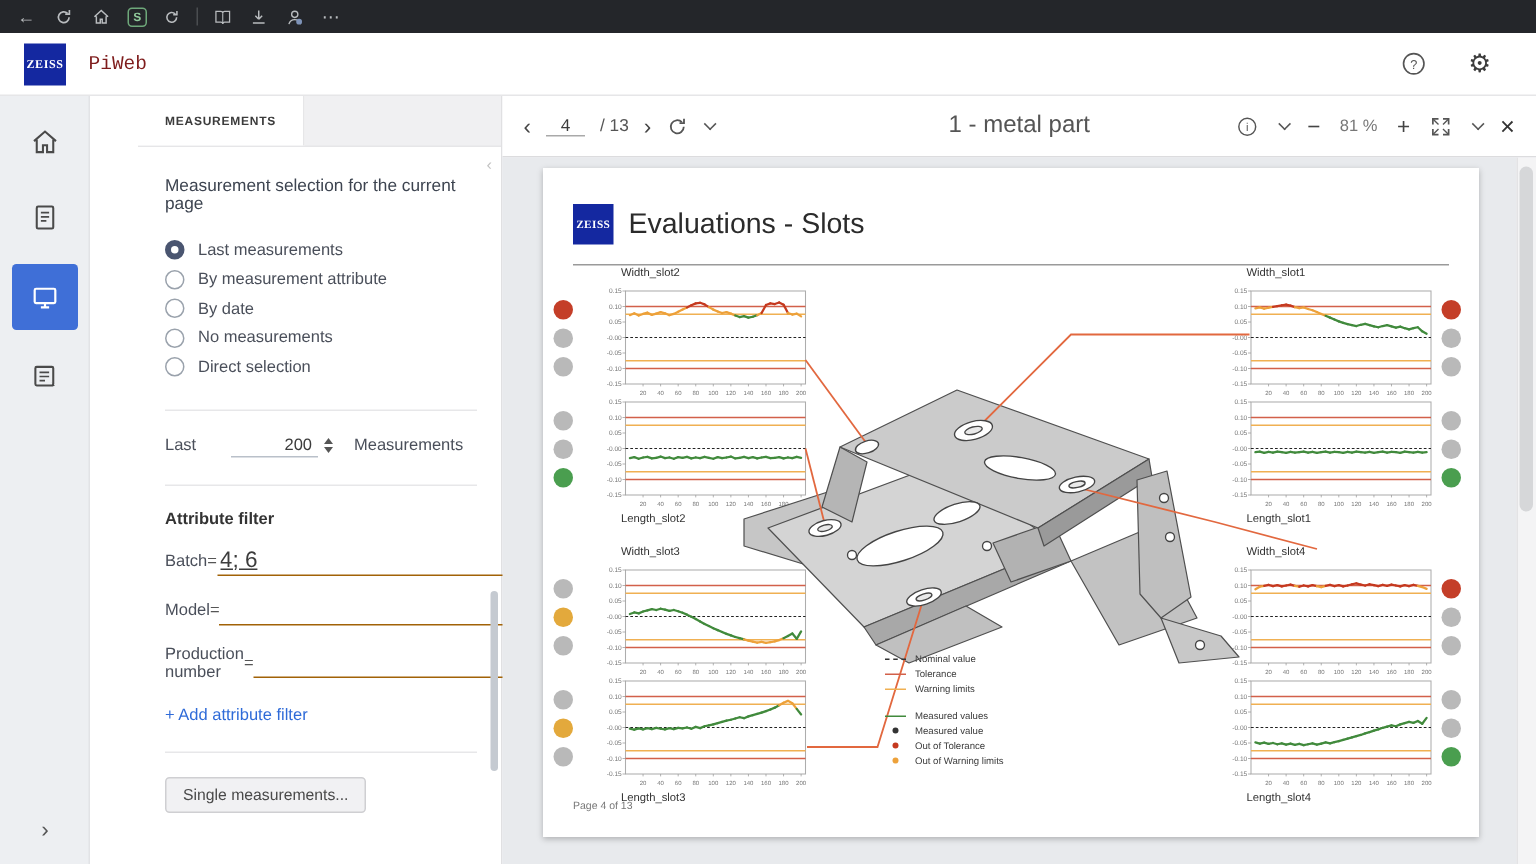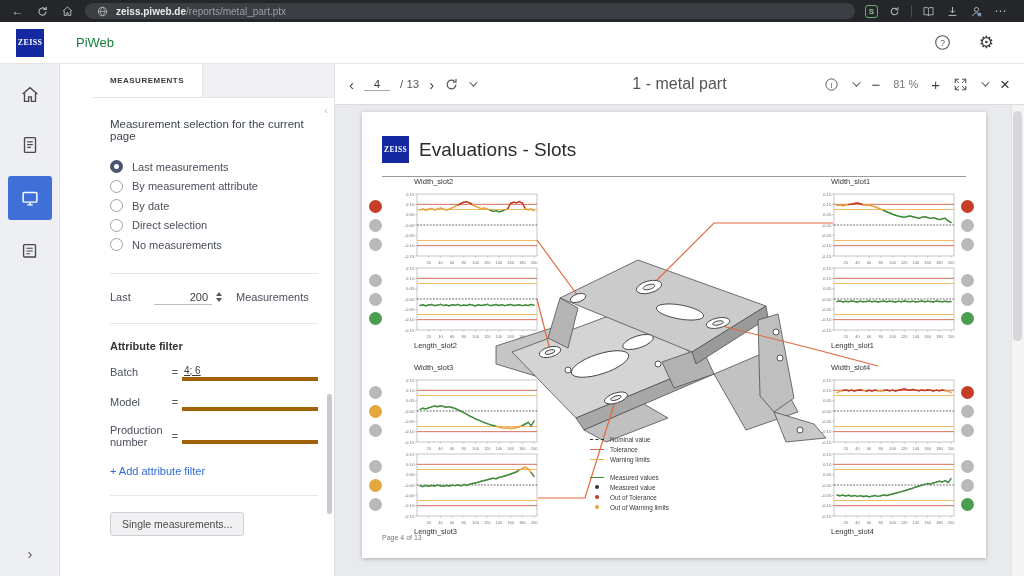--- a/index.html
+++ b/index.html
@@ -19,21 +19,21 @@
   .chrome-right{display:flex;align-items:center;gap:9px;}
   .sbox{width:13px;height:13px;border:1.4px solid #6ea87a;border-radius:3px;color:#8fc79a;
     font-size:8px;font-weight:bold;display:flex;align-items:center;justify-content:center;}
   .vdiv{width:1px;height:12px;background:#4a4d50;}
 
   
   .app-header{position:absolute;left:0;top:22px;width:1024px;height:42px;background:#fff;
     border-bottom:1px solid #e6e6e8;display:flex;align-items:center;padding:0 16px;}
   .zeiss-logo{width:28px;height:28px;background:#1428a0;color:#fff;display:flex;align-items:center;
     justify-content:center;font-family:"Liberation Serif", serif;font-weight:bold;font-size:8px;letter-spacing:.4px;}
-  .app-title{margin-left:32px;font-size:13px;color:#15803d;}
+  .app-title{margin-left:15px;font-size:13px;color:#7f1d1d;font-family:Liberation Mono, monospace;}
   .header-right{margin-left:auto;display:flex;align-items:center;gap:28px;margin-right:14px;}
   .help-btn svg{width:17px;height:17px;}
   .gear{font-size:17px;color:#3c3c3c;line-height:1;}
 
   
   .rail{position:absolute;left:0;top:64px;width:60px;height:512px;background:#edeff2;border-right:1px solid #e2e3e6;}
   .rail-item{width:60px;height:38px;display:flex;align-items:center;justify-content:center;margin-top:12px;}
   .rail-item svg{width:22px;height:22px;}
   .rail-item.active{width:44px;height:44px;margin:12px 8px 0 8px;background:#3f6fd7;border-radius:3px;}
   .rail-expand{position:absolute;left:0;bottom:14px;width:60px;text-align:center;color:#555;font-size:15px;}
@@ -59,21 +59,21 @@
   .spin .up{border-bottom:4px solid #555;}
   .spin .dn{border-top:4px solid #555;}
   .last-suffix{margin-left:14px;}
   .search-row{display:flex;margin-top:16px;}
   .search-label{width:44px;padding-top:2px;}
   .search-opts .radio-row{height:20px;}
   .attr-title{font-weight:bold;font-size:11px;color:#333;margin-bottom:12px;}
   .attr-row{display:flex;align-items:center;margin-bottom:13px;}
   .attr-label{width:122px;}
   .attr-op{width:20px;color:#555;}
-  .attr-input{flex:1;border:none;border-bottom:4px solid #a16207;font-size:10px;color:#3c3c3c;
+  .attr-input{flex:1;border:none;border-bottom:1px solid #a16207;font-size:15px;color:#3c3c3c;
     padding:1px 2px;outline:none;font-family:inherit;background:transparent;text-decoration:underline;}
   .add-link{color:#2f6bd8;font-size:11px;margin-top:4px;display:inline-block;}
   .single-btn{background:#f1f1f3;border:1px solid #cfcfd2;border-radius:3px;color:#4a4a4a;
     font-size:10.5px;padding:5px 11px;font-family:inherit;}
   .panel-scroll{position:absolute;right:2px;top:330px;width:5px;height:120px;background:#c5cad1;border-radius:3px;}
 
   
   .toolbar{position:absolute;left:335px;top:64px;width:689px;height:41px;background:#fff;
     border-bottom:1px solid #dcdcde;display:flex;align-items:center;padding:0 14px;color:#444;}
   .tb-group{display:flex;align-items:center;gap:10px;}
@@ -140,30 +140,20 @@
     <svg viewBox="0 0 20 20">
         <path d="M15.5 10a5.5 5.5 0 1 1-1.6-3.9" fill="none" stroke="#b9bcbf" stroke-width="1.7"></path>
         <path d="M15.8 2.5v4.3h-4.3" fill="none" stroke="#b9bcbf" stroke-width="1.7"></path>
       </svg>
   </span>
   <span class="bicon">
     <svg viewBox="0 0 20 20">
         <path d="M3 9.5 10 3l7 6.5M5 9v7h4v-4h2v4h4V9" fill="none" stroke="#b9bcbf" stroke-width="1.5"></path>
       </svg>
   </span>
-  <div class="url-bar">
-    <span class="bicon">
-      <svg viewBox="0 0 20 20">
-          <circle cx="10" cy="10" r="6.5" fill="none" stroke="#b9bcbf" stroke-width="1.3"></circle>
-          <ellipse cx="10" cy="10" rx="3" ry="6.5" fill="none" stroke="#b9bcbf" stroke-width="1.1"></ellipse>
-          <path d="M3.5 10h13" stroke="#b9bcbf" stroke-width="1.1"></path>
-        </svg>
-    </span>
-    <span><span class="url-host">zeiss.piweb.de</span><span class="url-path">/reports/metal_part.ptx</span></span>
-  </div>
   <div class="chrome-right">
     <span class="sbox">S</span>
     <span class="bicon">
       <svg viewBox="0 0 20 20">
           <path d="M15 10a5 5 0 1 1-1.5-3.5" fill="none" stroke="#b9bcbf" stroke-width="1.6"></path>
           <path d="M15.3 3.5v3.8h-3.8" fill="none" stroke="#b9bcbf" stroke-width="1.6"></path>
         </svg>
     </span>
     <span class="vdiv"></span>
     <span class="bicon">
@@ -246,25 +236,25 @@
     <div class="radio-row">
       <span class="radio"></span>
       <span>By measurement attribute</span>
     </div>
     <div class="radio-row">
       <span class="radio"></span>
       <span>By date</span>
     </div>
     <div class="radio-row">
       <span class="radio"></span>
-      <span>Direct selection</span>
+      <span>No measurements</span>
     </div>
     <div class="radio-row">
       <span class="radio"></span>
-      <span>No measurements</span>
+      <span>Direct selection</span>
     </div>
 
     <div class="divider"></div>
 
     <div class="last-row">
       <span class="last-label">Last</span>
       <input class="num-input" value="200" style="">
       <span class="spin">
           <i class="up"></i>
           <i class="dn"></i>

